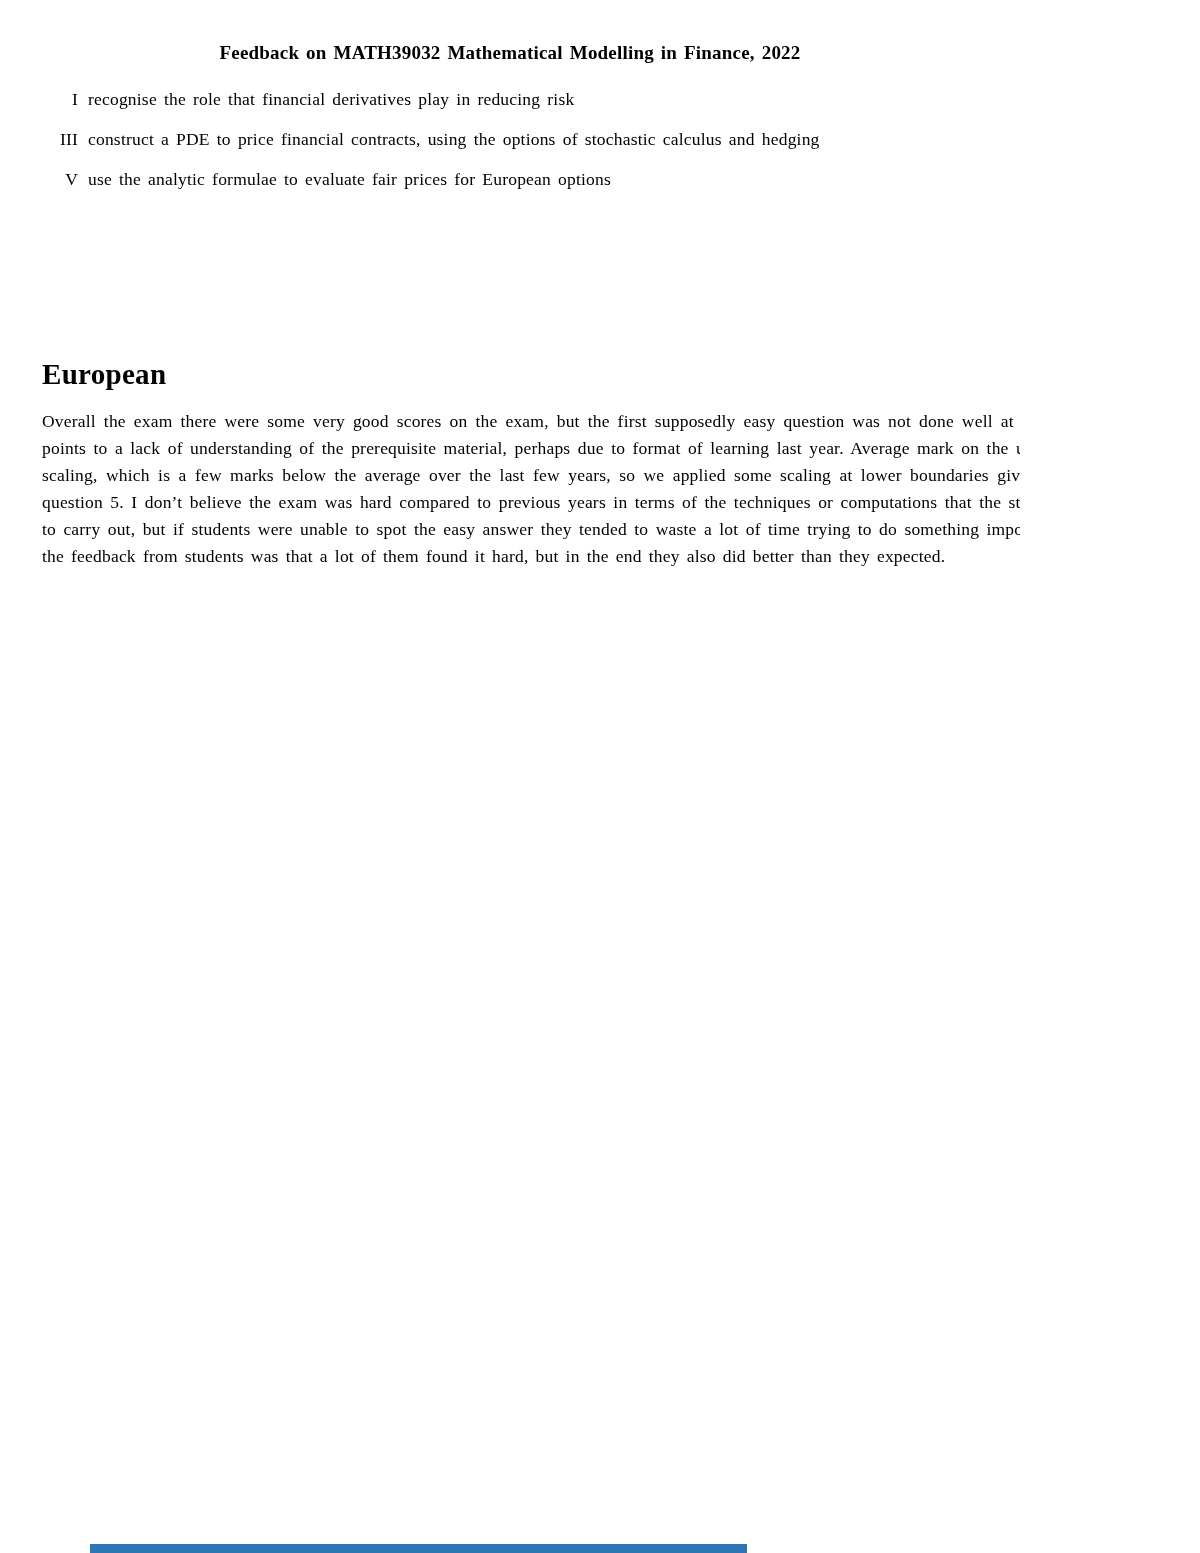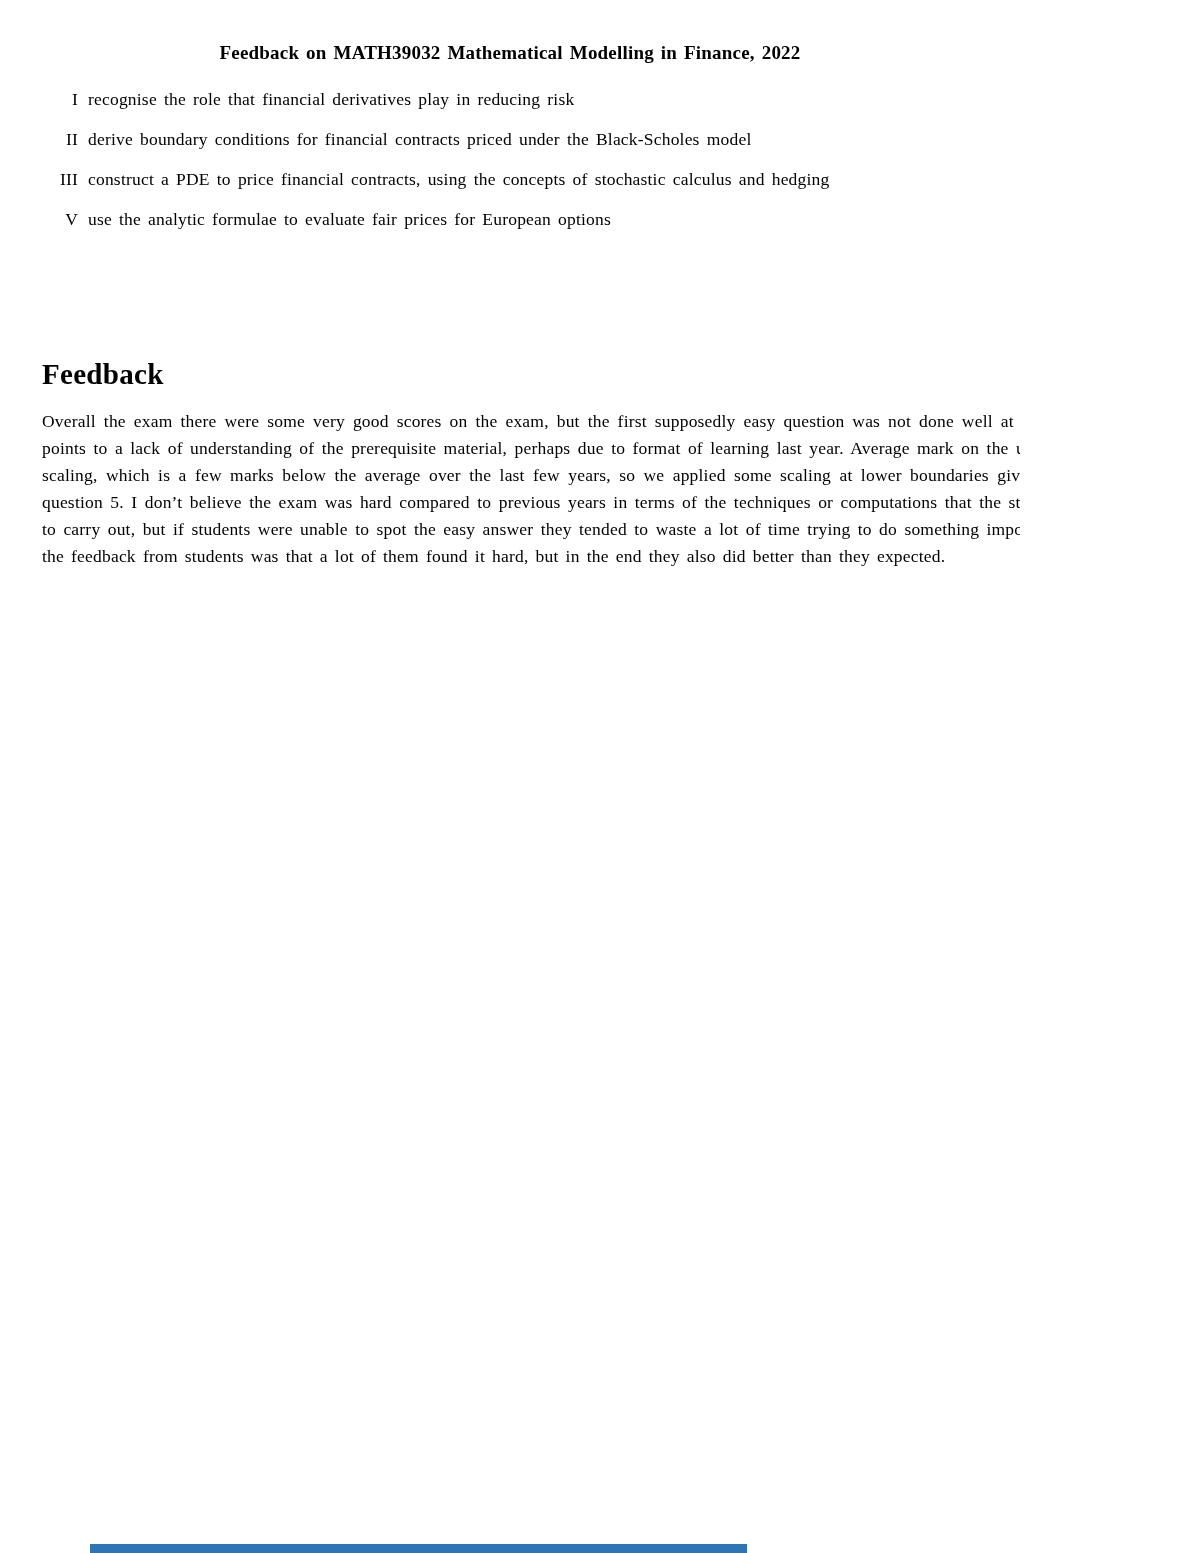--- a/index.html
+++ b/index.html
@@ -82,32 +82,28 @@
 <div class="page">
 
   <div class="doc-title">Feedback on MATH39032 Mathematical Modelling in Finance, 2022</div>
 
   <div class="outcomes">
     <div class="outcome">
       <span class="num">I</span>
       <span class="otext">recognise the role that financial derivatives play in reducing risk</span>
     </div>
     <div class="outcome">
-      <span class="num">II</span>
-      <span class="otext">derive boundary conditions for financial contracts priced under the Black-Scholes model</span>
-    </div>
-    <div class="outcome">
       <span class="num">III</span>
-      <span class="otext">construct a PDE to price financial contracts, using the concepts of stochastic calculus and hedging</span>
+      <span class="otext">construct a PDE to price financial contracts, using the options of stochastic calculus and hedging</span>
     </div>
     <div class="outcome">
       <span class="num">V</span>
       <span class="otext">use the analytic formulae to evaluate fair prices for European options</span>
     </div>
   </div>
 
-  <div class="comments-heading">Feedback</div>
+  <div class="comments-heading">European</div>
 
   <div class="comments-paragraph">Overall the exam there were some very good scores on the exam, but the first supposedly easy question was not done well at all. This I believe points to a lack of understanding of the prerequisite material, perhaps due to format of learning last year. Average mark on the unit was 62 before scaling, which is a few marks below the average over the last few years, so we applied some scaling at lower boundaries given the mistake on question 5. I don’t believe the exam was hard compared to previous years in terms of the techniques or computations that the students were asked to carry out, but if students were unable to spot the easy answer they tended to waste a lot of time trying to do something impossible. As a result the feedback from students was that a lot of them found it hard, but in the end they also did better than they expected.</div>
 
   <div class="bottom-bar" style="background: rgb(46, 117, 181);"></div>
 
 </div>
 
 </body></html>

